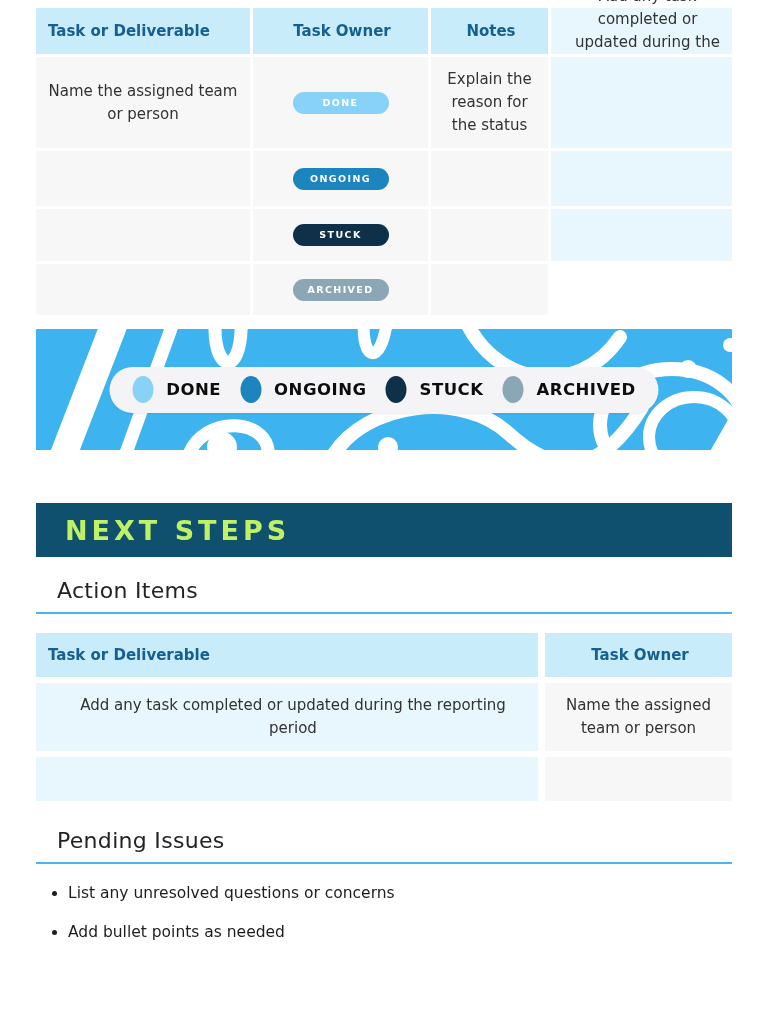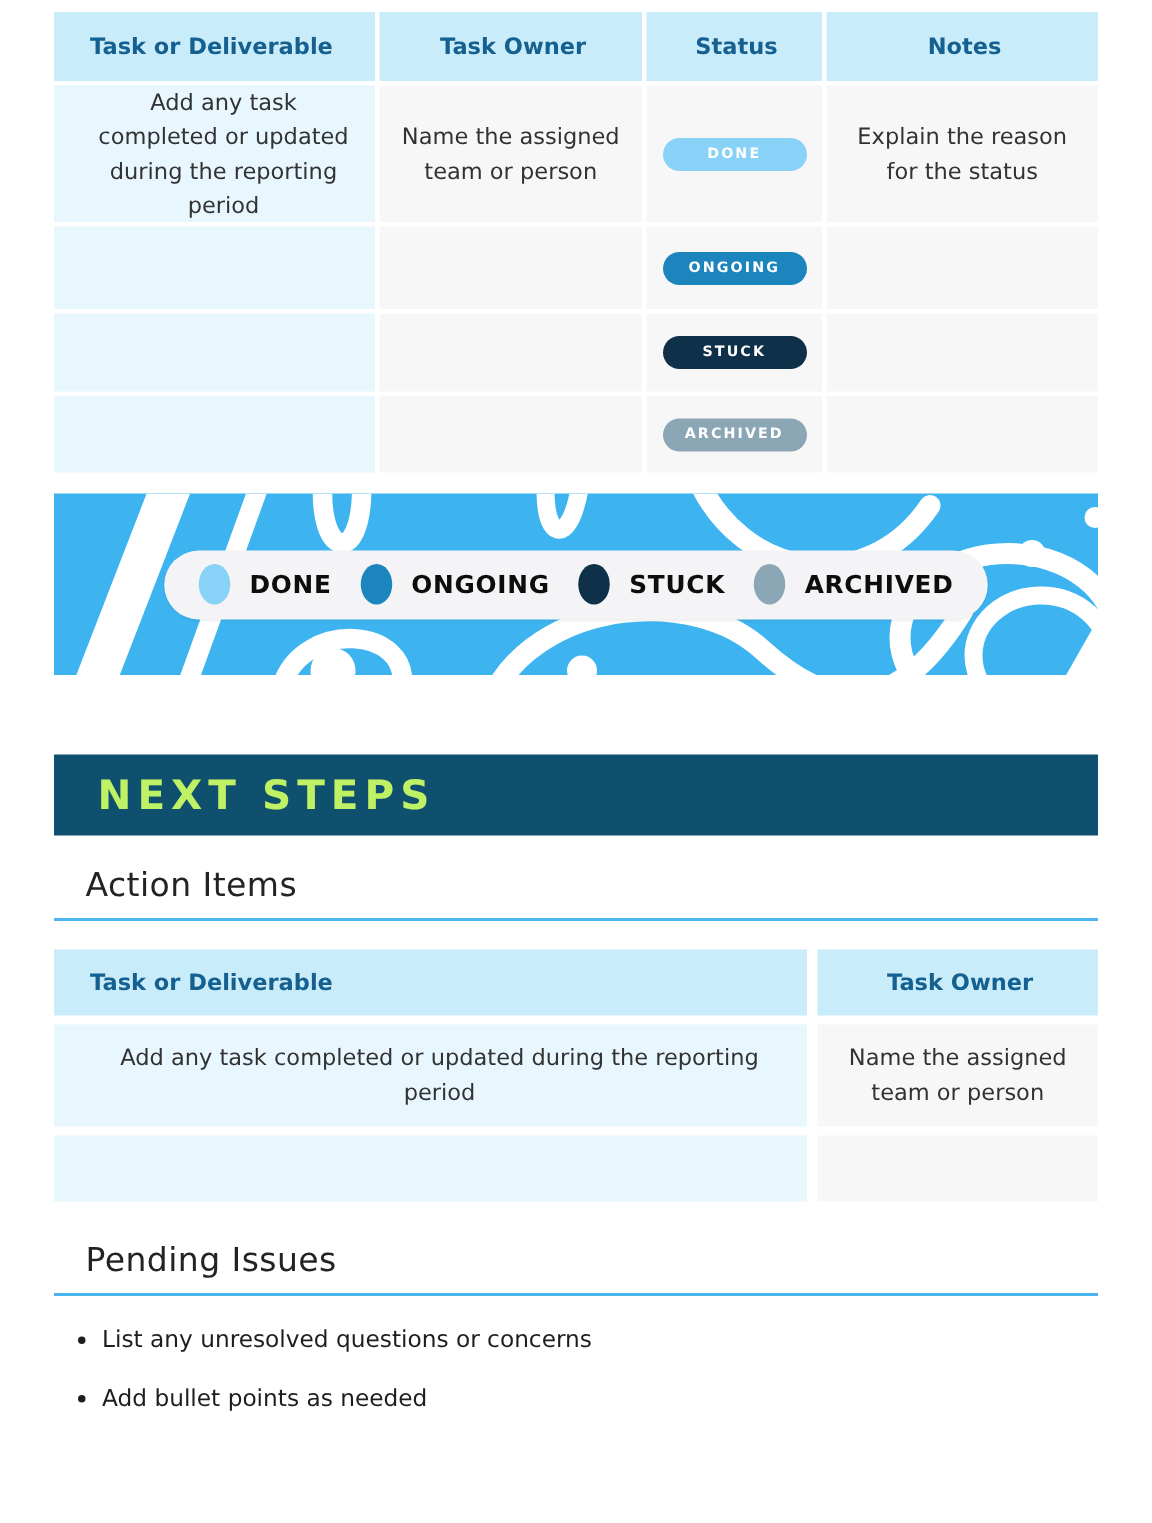--- a/index.html
+++ b/index.html
@@ -25,21 +25,21 @@
     margin:8px 36px 0 36px;
     display:grid;
     grid-template-columns:214px 175px 117px 1fr;
     grid-template-rows:46px 91px 55px 52px 51px;
     gap:3px;
     background:#ffffff;
   }
   .cell{display:flex;align-items:center;justify-content:center;text-align:center;
         font-size:15px;line-height:23px;padding:4px 10px;}
   .cell.head{background:var(--header-bg);color:var(--header-text);font-weight:bold;padding-left:13px;}
-  .cell.head.left{justify-content:flex-start;text-align:right;padding-left:24px;}
+  .cell.head.left{justify-content:flex-start;text-align:right;padding-left:12px;}
   .cell.blue{background:var(--task-cell-bg);}
   .cell.gray{background:var(--cell-bg);}
   .cell.left{justify-content:flex-start;text-align:center;padding-left:22px;}
   .badge{
     display:inline-block;width:96px;height:22px;line-height:22px;border-radius:12px;
     color:#ffffff;font-size:9.5px;font-weight:bold;letter-spacing:1.4px;
     text-align:center;background:#999;
   }
   
   .doodle-banner{
@@ -86,21 +86,20 @@
   }
   .bullet-list li{margin-bottom:0;}
   .bullet-list li + li{margin-top:17px;}
 </style>
 </head>
 <body>
 
 <div class="status-table">
   <div class="cell head left">Task or Deliverable</div>
   <div class="cell head">Task Owner</div>
-  <div class="cell head">Status</div>
   <div class="cell head">Notes</div>
 
   <div class="cell blue left">Add any task completed or updated during the reporting period</div>
   <div class="cell gray">Name the assigned team or person</div>
   <div class="cell gray">
     <span class="badge" style="background: rgb(135, 210, 246);">DONE</span>
   </div>
   <div class="cell gray">Explain the reason for the status</div>
 
   <div class="cell blue left"></div>

